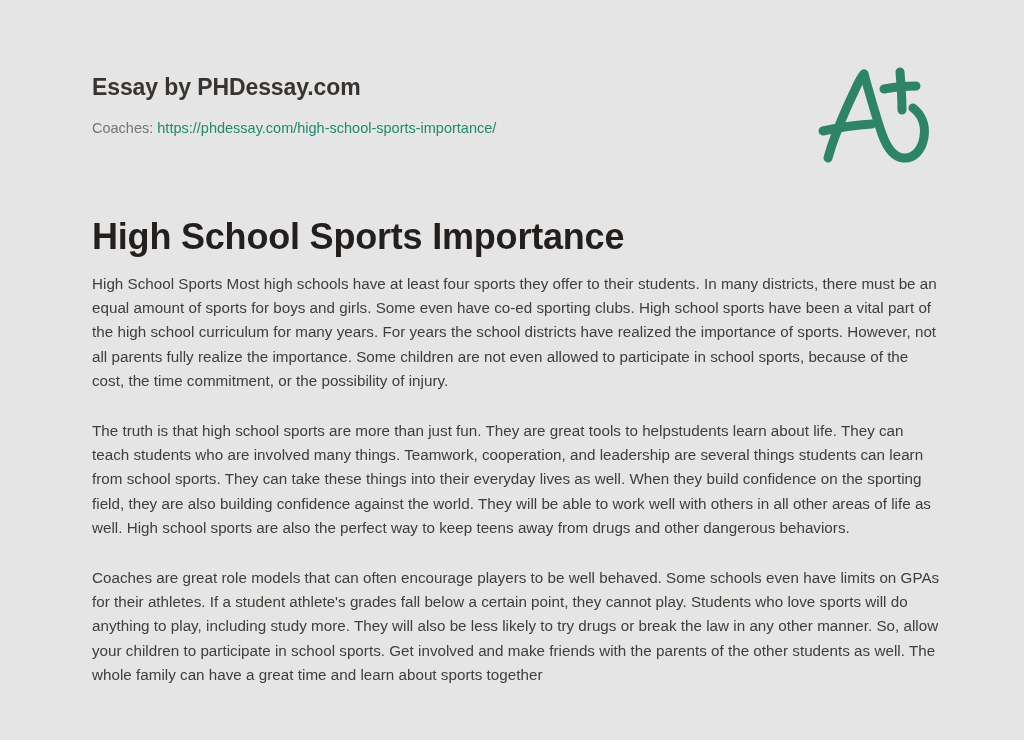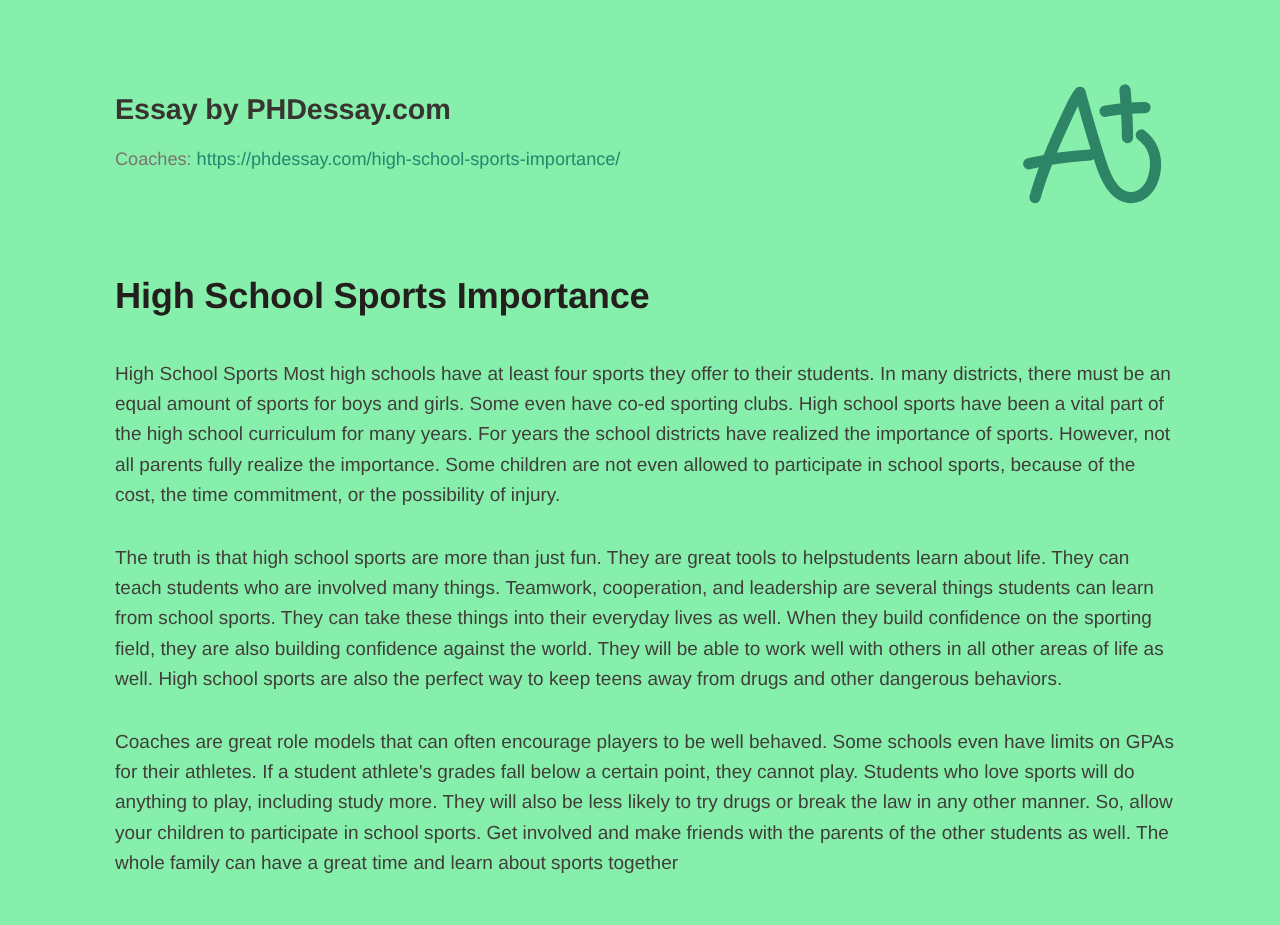--- a/index.html
+++ b/index.html
@@ -14,21 +14,21 @@
     font-family: "Liberation Sans", sans-serif;
     color: #3b3835;
     overflow: hidden;
   }
 
   .page {
     position: relative;
     width: 1024px;
     height: 740px;
     box-sizing: border-box;
-    background: #86efac;
+    background: #e5e5e5;
     text-decoration: underline;
   }
 
   
   .header {
     position: absolute;
     left: 0;
     top: 0;
     width: 1024px;
     height: 190px;
@@ -85,29 +85,29 @@
   
   .content {
     position: absolute;
     left: 92px;
     top: 218px;
     width: 848px;
   }
 
   .doc-title {
     margin: 0;
-    font-size: 29px;
+    font-size: 36px;
     font-weight: bold;
     letter-spacing: -0.2px;
     color: #231f1d;
     line-height: 38px;
   }
 
   .prose {
-    margin-top: 32px;
+    margin-top: 16px;
   }
 
   .prose p {
     margin: 0 0 26px 0;
     font-size: 15.2px;
     line-height: 24.2px;
     color: #413d39;
     text-align: left;
     letter-spacing: 0.02px;
   }

